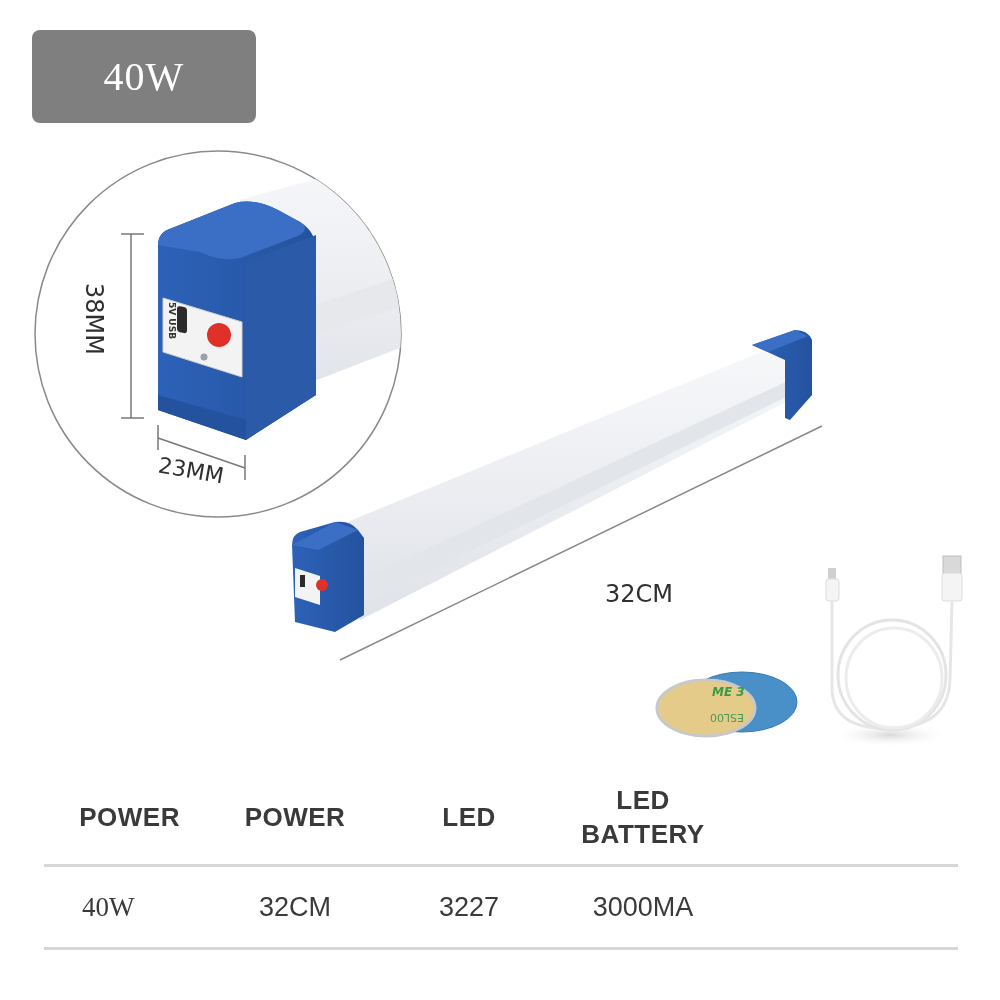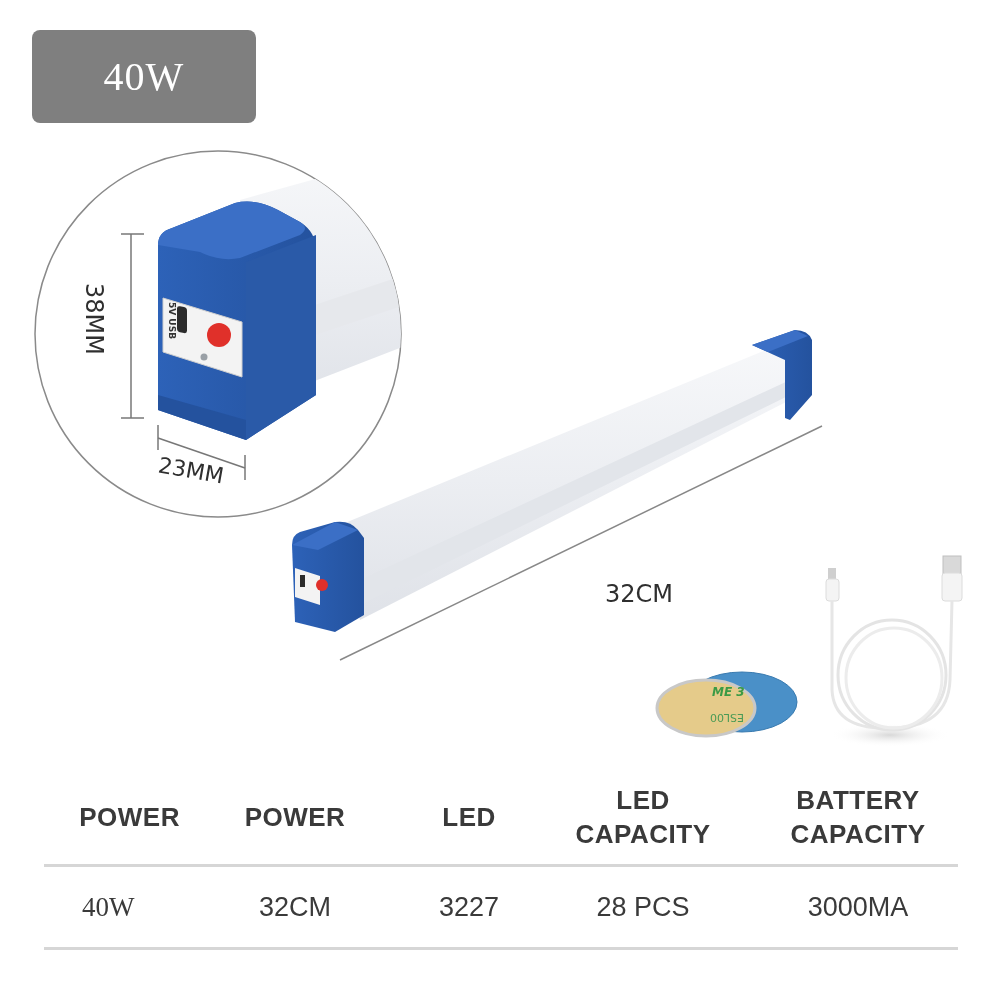--- a/index.html
+++ b/index.html
@@ -129,25 +129,23 @@
 
 <div class="dim-label dim-38">38MM</div>
 <div class="dim-label dim-23">23MM</div>
 <div class="dim-label dim-32">32CM</div>
 
 <div class="spec-table">
   <div class="spec-row spec-head">
     <div class="cell"><span>POWER</span></div>
     <div class="cell"><span>POWER</span></div>
     <div class="cell"><span>LED</span></div>
-    <div class="cell"><span>LED</span><br><span>CAPACITY</span></div>
-    <div class="cell"><span>BATTERY</span><br><span>CAPACITY</span></div>
+    <div class="cell"><span>LED</span><br><span>BATTERY</span></div>
   </div>
   <div class="divider"></div>
   <div class="spec-row spec-body">
     <div class="cell serif">40W</div>
     <div class="cell">32CM</div>
     <div class="cell">3227</div>
-    <div class="cell">28 PCS</div>
     <div class="cell">3000MA</div>
   </div>
   <div class="divider"></div>
 </div>
 
 </body></html>

